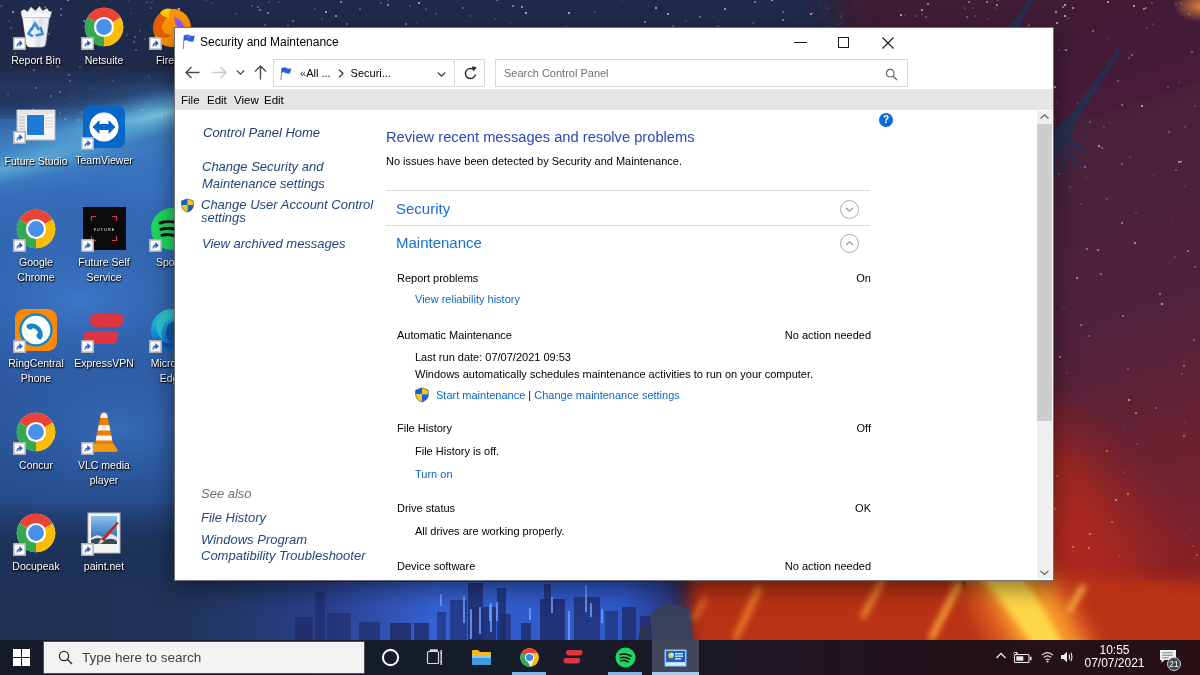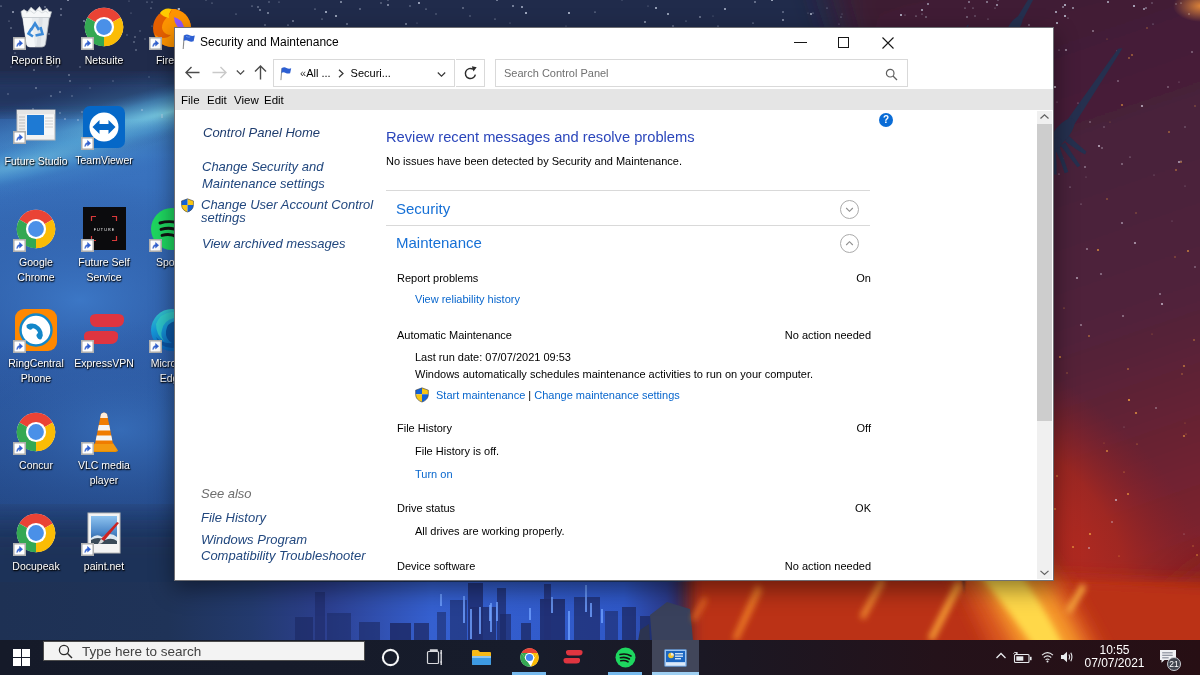--- a/index.html
+++ b/index.html
@@ -23,21 +23,21 @@
 .main-txt{position:absolute;font-size:11px;color:#000;}
 .statusR{position:absolute;right:182px;text-align:right;font-size:11px;color:#000;}
 .link{color:#0866cd;}
 .hr{position:absolute;height:1px;background:#d9d9d9;left:212px;width:484px;}
 .chev{position:absolute;width:17px;height:17px;border:1px solid #ababab;border-radius:50%;}
 
 #scroll{position:absolute;right:1px;top:83px;width:15px;bottom:1px;background:#f0f0f0;}
 #thumb{position:absolute;left:0;width:15px;background:#cdcdcd;}
 
 #taskbar{position:absolute;left:0;top:640px;width:1200px;height:35px;background:linear-gradient(90deg,#151a29 0%,#171c2b 45%,#1c1722 62%,#24121a 78%,#270f14 100%);}
-#tsearch{position:absolute;left:43px;top:1px;width:322px;height:20px;background:#f3f3f3;border:1px solid #4d4d4d;box-sizing:border-box;display:flex;align-items:center;color:#414141;font-size:13.5px;}
+#tsearch{position:absolute;left:43px;top:1px;width:322px;height:33px;background:#f3f3f3;border:1px solid #4d4d4d;box-sizing:border-box;display:flex;align-items:center;color:#414141;font-size:13.5px;}
 .tbicon{position:absolute;top:0;width:44px;height:35px;display:flex;align-items:center;justify-content:center;}
 .uline{position:absolute;top:32px;height:3px;background:#76b9ed;}
 #clock{position:absolute;right:48px;top:4px;width:75px;text-align:center;color:#fff;font-size:12px;line-height:13px;}
 </style></head>
 <body>
 <div id="stage">
 <div id="wall"><svg width="1200" height="675" viewBox="0 0 1200 675" xmlns="http://www.w3.org/2000/svg">
         <defs>
 <linearGradient id="gbase" x1="0" y1="0" x2="0" y2="1">
 <stop offset="0" stop-color="#212c4e"></stop>

